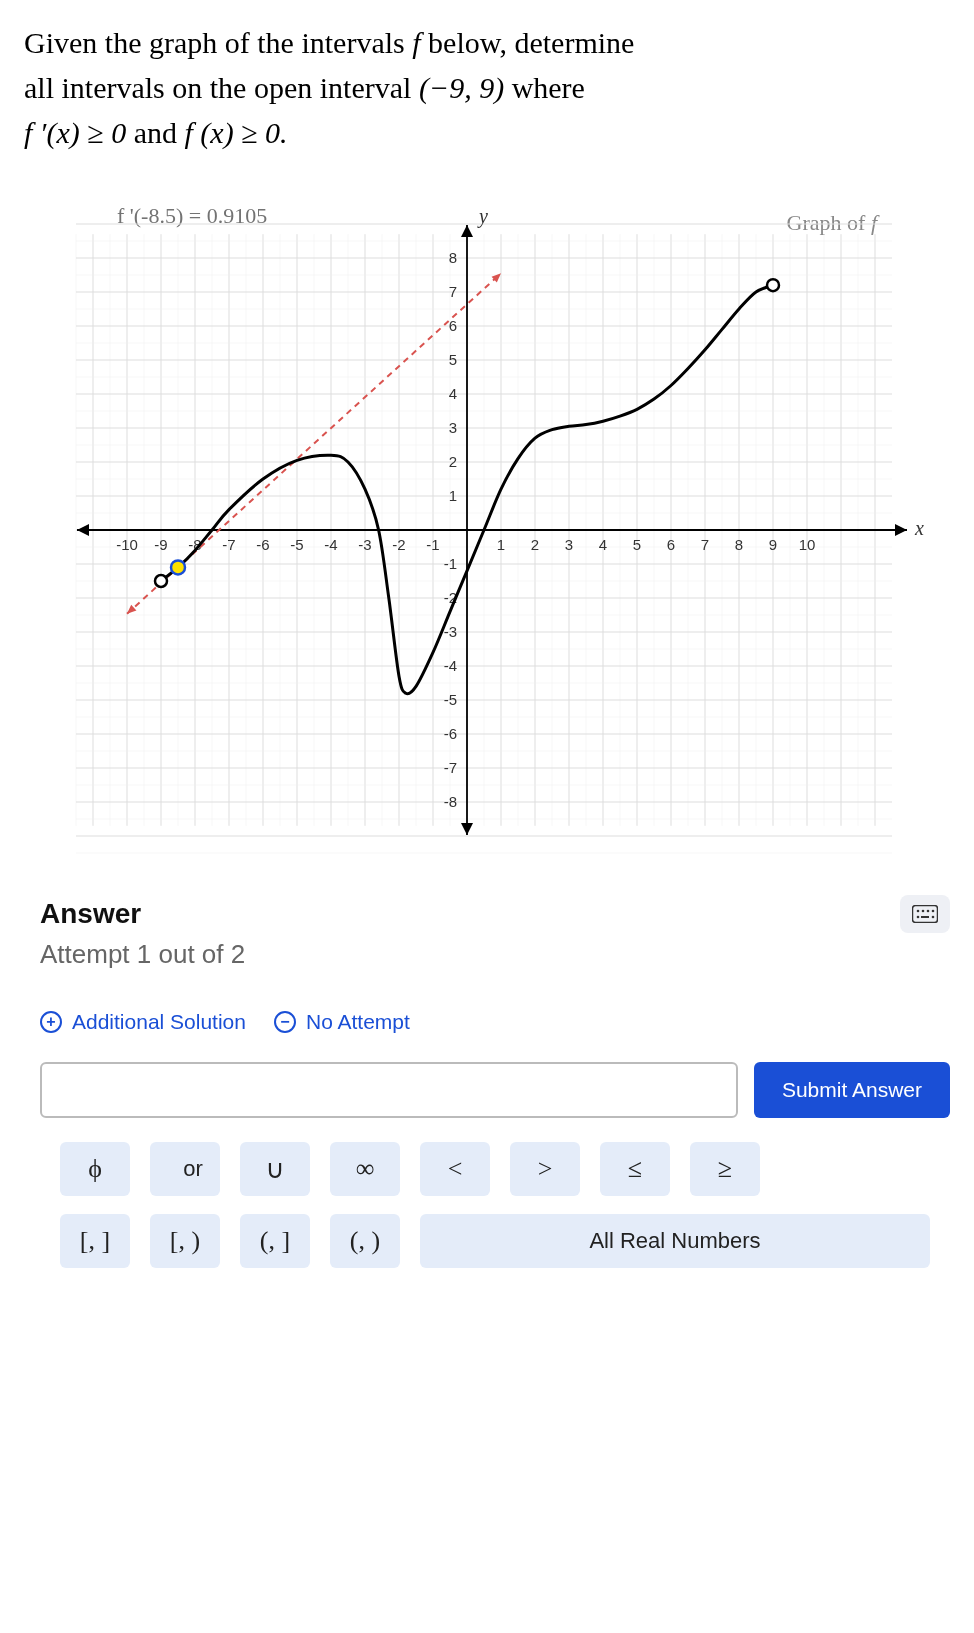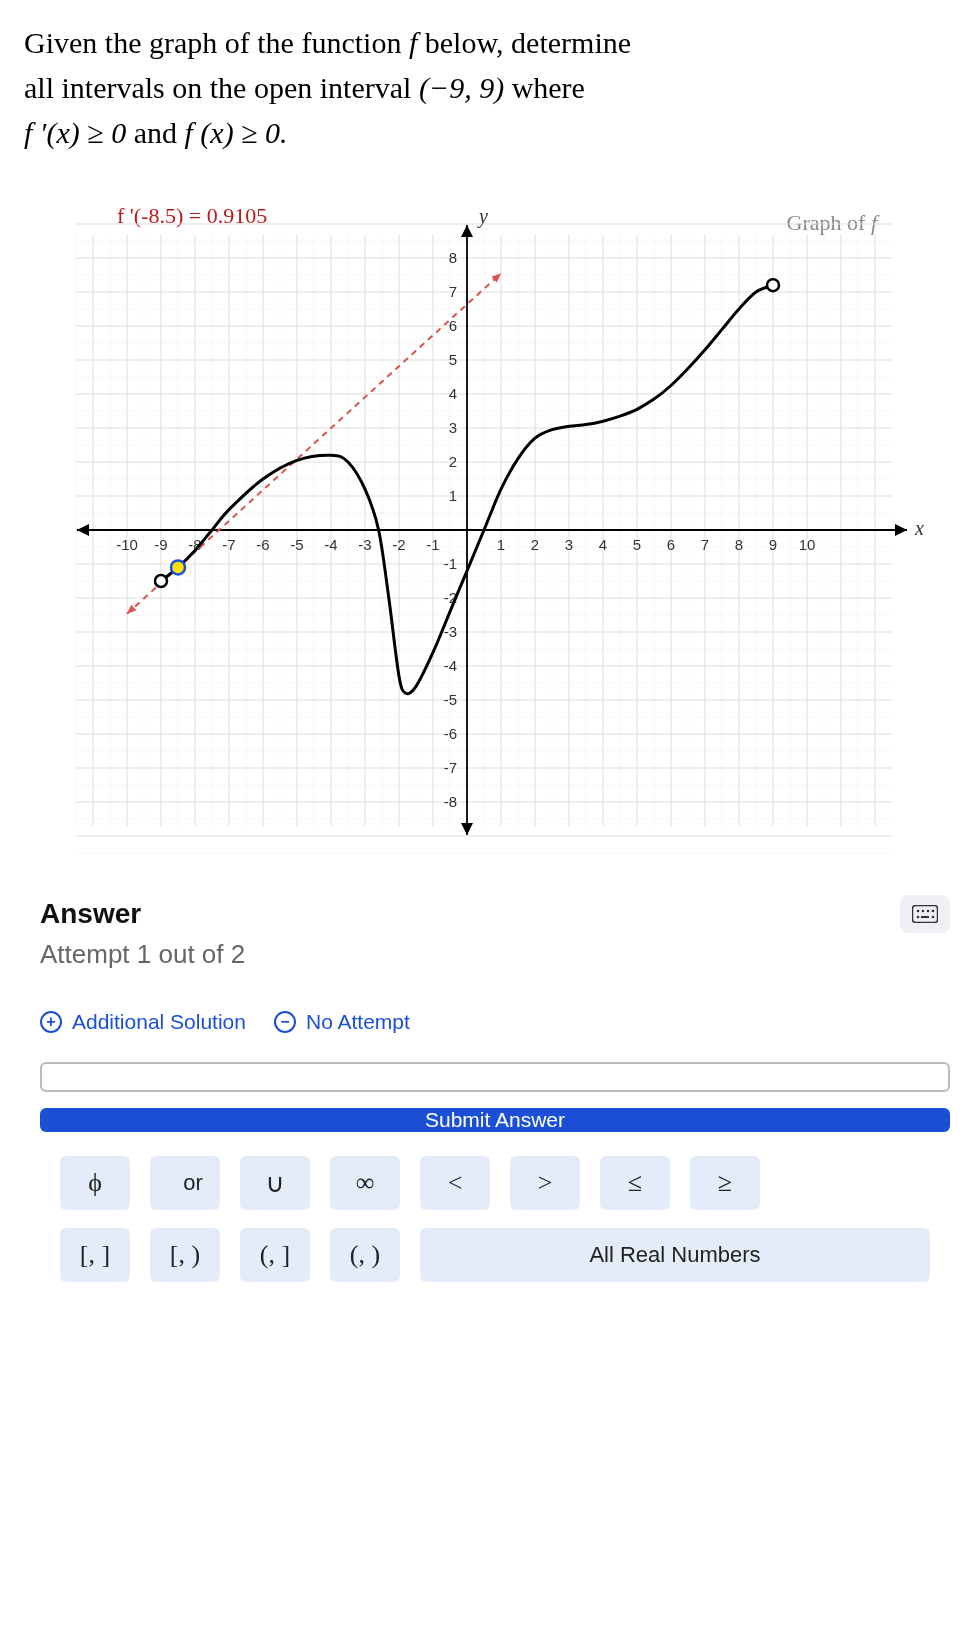--- a/index.html
+++ b/index.html
@@ -20,21 +20,21 @@
     position: relative;
     width: 900px;
     height: 670px;
     margin: 0 auto 40px;
   }
   .graph-svg { position: absolute; top: 0; left: 0; }
   .deriv-label {
     position: absolute;
     font-family: 'Times New Roman', serif;
     font-size: 22px;
-    color: #b91c1c;
+    color: #737373;
   }
   .graph-title {
     position: absolute;
     font-family: 'Times New Roman', serif;
     font-size: 22px;
     color: #888;
   }
   .answer-section { margin-top: 20px; margin-left: 16px; }
   .answer-head {
     display: flex;
@@ -83,21 +83,20 @@
     border: 2px solid #1a4fd6;
     border-radius: 50%;
     display: flex; align-items: center; justify-content: center;
     font-size: 16px; line-height: 1; font-weight: 700;
   }
   .input-row {
     display: flex;
     gap: 16px;
     align-items: stretch;
     margin-bottom: 24px;
-    flex-direction: column;
   }
   .ans-input {
     flex: 1;
     border: 2px solid #bbb;
     border-radius: 6px;
     height: 56px;
     font-size: 22px;
     padding: 0 12px;
     font-family: 'Times New Roman', serif;
   }
@@ -129,21 +128,21 @@
   }
   .sym-btn.wide { flex: 1; font-family: -apple-system, 'Segoe UI', sans-serif; font-size: 22px; }
   .sym-btn.sans { font-family: -apple-system, 'Segoe UI', sans-serif; font-size: 22px; padding-left: 32px; }
   .tick-label { font-family: Arial, sans-serif; font-size: 15px; fill: #333; }
   .axis-label { font-family: 'Times New Roman', serif; font-style: italic; font-size: 20px; fill: #333; }
 </style>
 </head>
 <body>
 
 <div class="question">
-  <span>Given the graph of the function </span><span class="math-it">f</span><span> below, determine</span><br>
+  <span>Given the graph of the intervals </span><span class="math-it">f</span><span> below, determine</span><br>
   <span>all intervals on the open interval </span><span class="math-it">(−9, 9)</span><span> where</span><br>
   <span class="math-it">f ′(x) ≥ 0</span><span> and </span><span class="math-it">f (x) ≥ 0.</span>
 </div>
 
 <div class="graph-wrap">
   <div class="deriv-label" style="top:18px; left:80px;">f '(-8.5) = 0.9105</div>
   <div class="graph-title" style="top:25px; right:60px;margin-left:28px;">Graph of <span class="math-it">f</span></div>
 
   <svg class="graph-svg" width="900" height="670">
 

